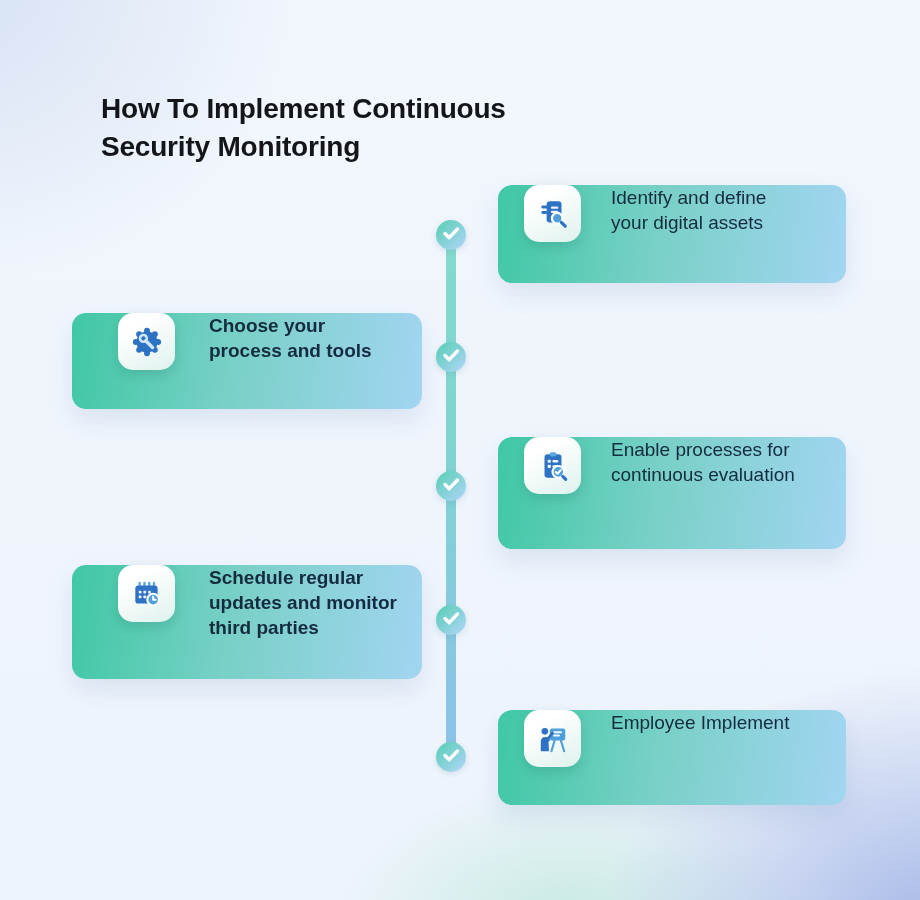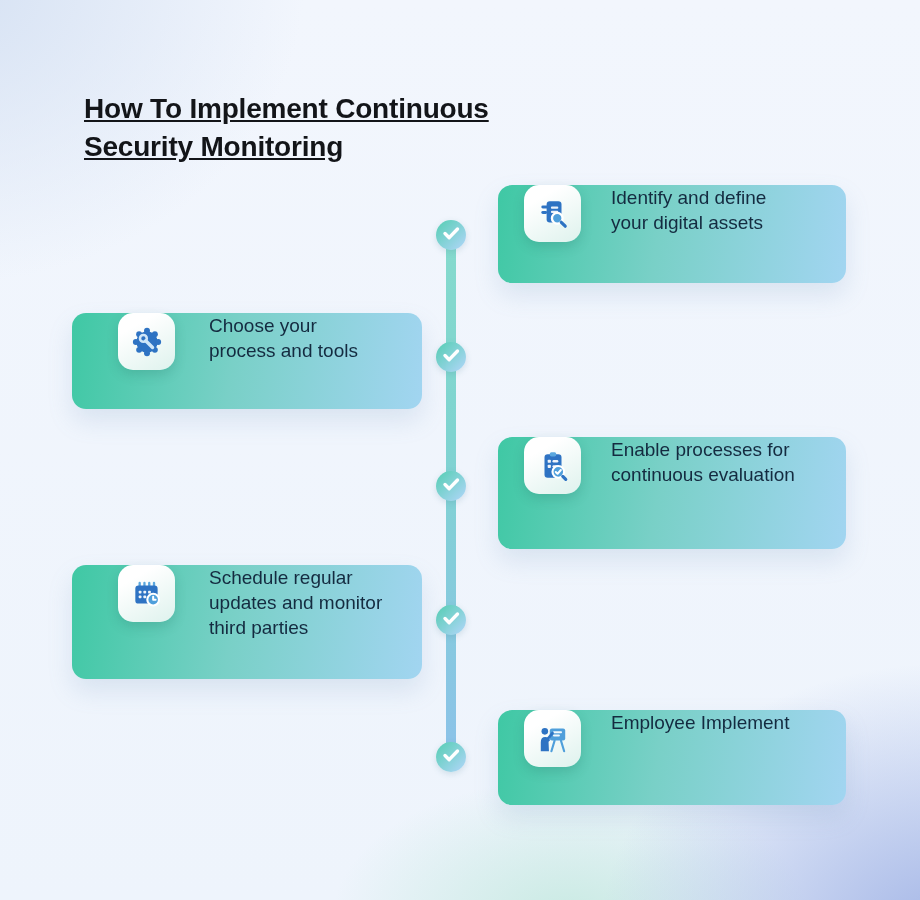--- a/index.html
+++ b/index.html
@@ -6,43 +6,42 @@
   html,body { font-family:"Liberation Sans","DejaVu Sans",sans-serif; }
   .canvas {
     position:relative; width:920px; height:900px; overflow:hidden;
     background:
       radial-gradient(620px 520px at -6% -2%, #d5e1f3 0%, rgba(213,225,243,0) 58%),
       radial-gradient(560px 440px at 103% 104%, #a3b5e6 0%, rgba(163,181,230,0) 62%),
       radial-gradient(340px 200px at 62% 102%, rgba(170,226,206,0.55) 0%, rgba(170,226,206,0) 70%),
       linear-gradient(180deg, #f2f6fd 0%, #eef4fc 100%);
   }
   .title {
-    position:absolute; left:84px; top:90px; width:500px;
+    position:absolute; left:101px; top:90px; width:500px;
     font-size:28px; line-height:1.34; font-weight:700; color:#131519;
     letter-spacing:-0.2px;
-    text-decoration:underline;
   }
   .tl-line {
     position:absolute; left:446px; top:235px; width:10px; height:523px;
     border-radius:6px;
     background:linear-gradient(180deg,#85dacd 0%, #7fd4d0 38%, #8cc2e9 100%);
   }
   .node {
     position:absolute; left:436px; width:30px; height:30px; border-radius:50%;
     background:linear-gradient(135deg,#5ecfba 10%, #a9d5f3 90%);
     box-shadow:0 2px 6px rgba(60,120,140,.18);
     display:flex; align-items:center; justify-content:center;
   }
   .card {
     position:absolute; display:flex; border-radius:14px;
     background:linear-gradient(98deg,#3fc8a4 0%, #79d0c7 46%, #a2d5f1 100%);
     box-shadow:0 12px 24px rgba(110,150,190,.18);
   }
   .card.right { left:498px; width:348px; padding-left:26px; gap:30px; }
-  .card.left  { left:72px;  width:350px; padding-left:46px; gap:34px; }
+  .card.left  { left:72px;  width:350px; padding-left:46px; gap:34px;font-weight:bold; }
   .icon-tile {
     flex:none; width:57px; height:57px; border-radius:15px;
     background:linear-gradient(150deg,#ffffff 25%, #def2ed 100%);
     box-shadow:0 5px 12px rgba(20,90,80,.18);
     display:flex; align-items:center; justify-content:center;
   }
   .card-label {
     font-size:19px; line-height:1.32; color:#142b40; max-width:var(--tw);
   }
 </style>

